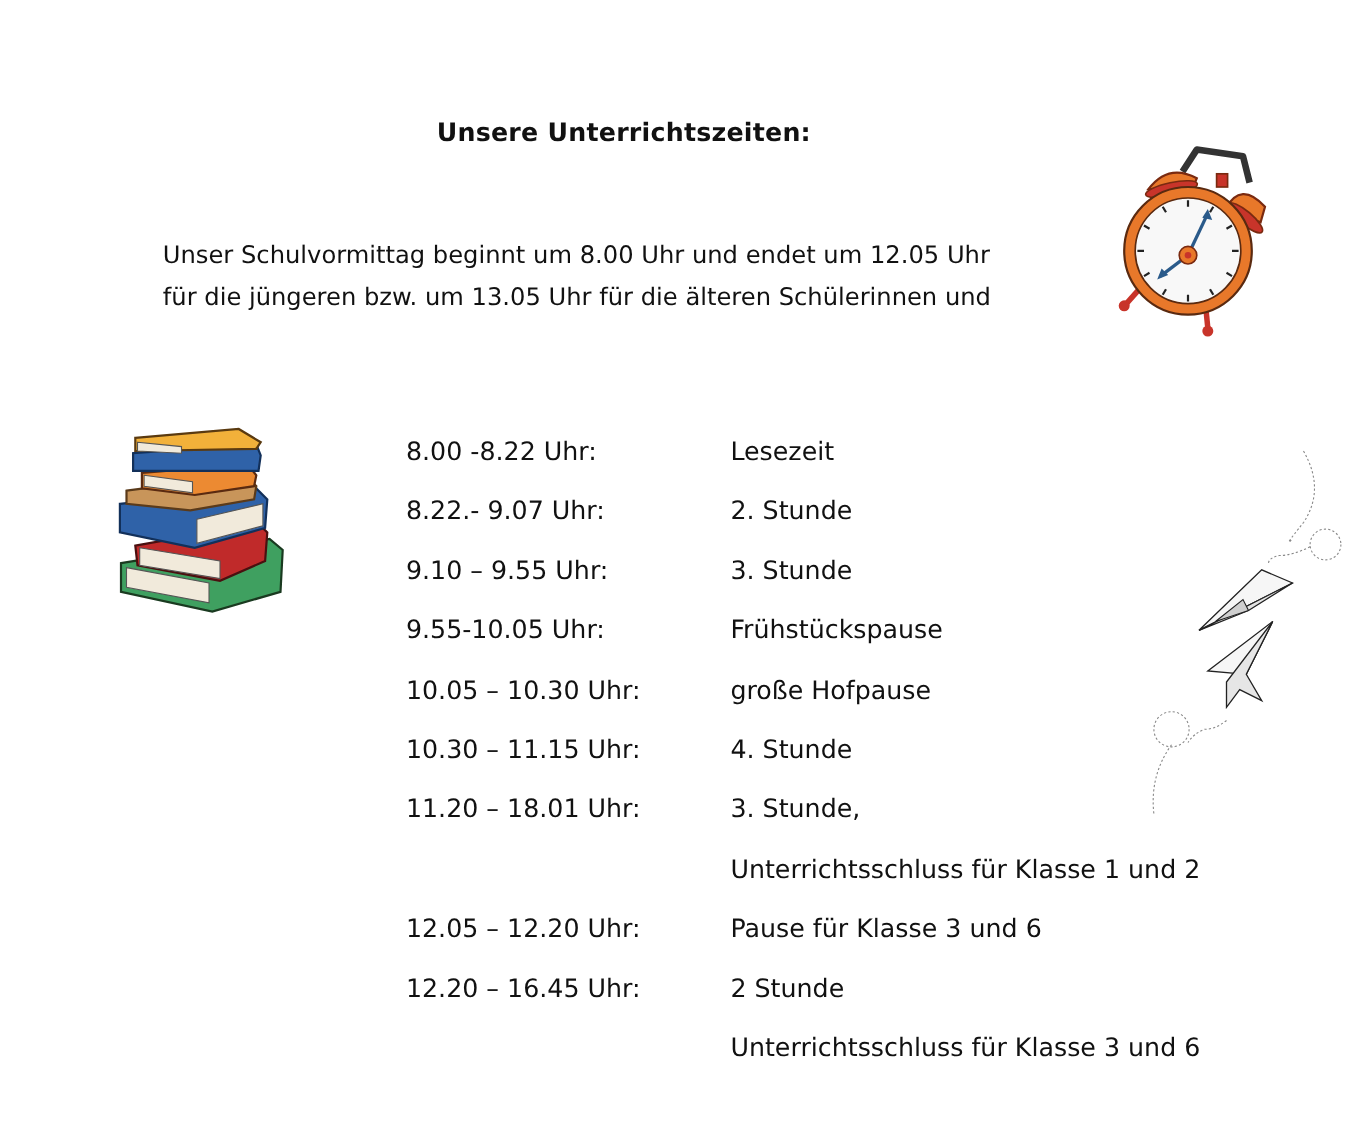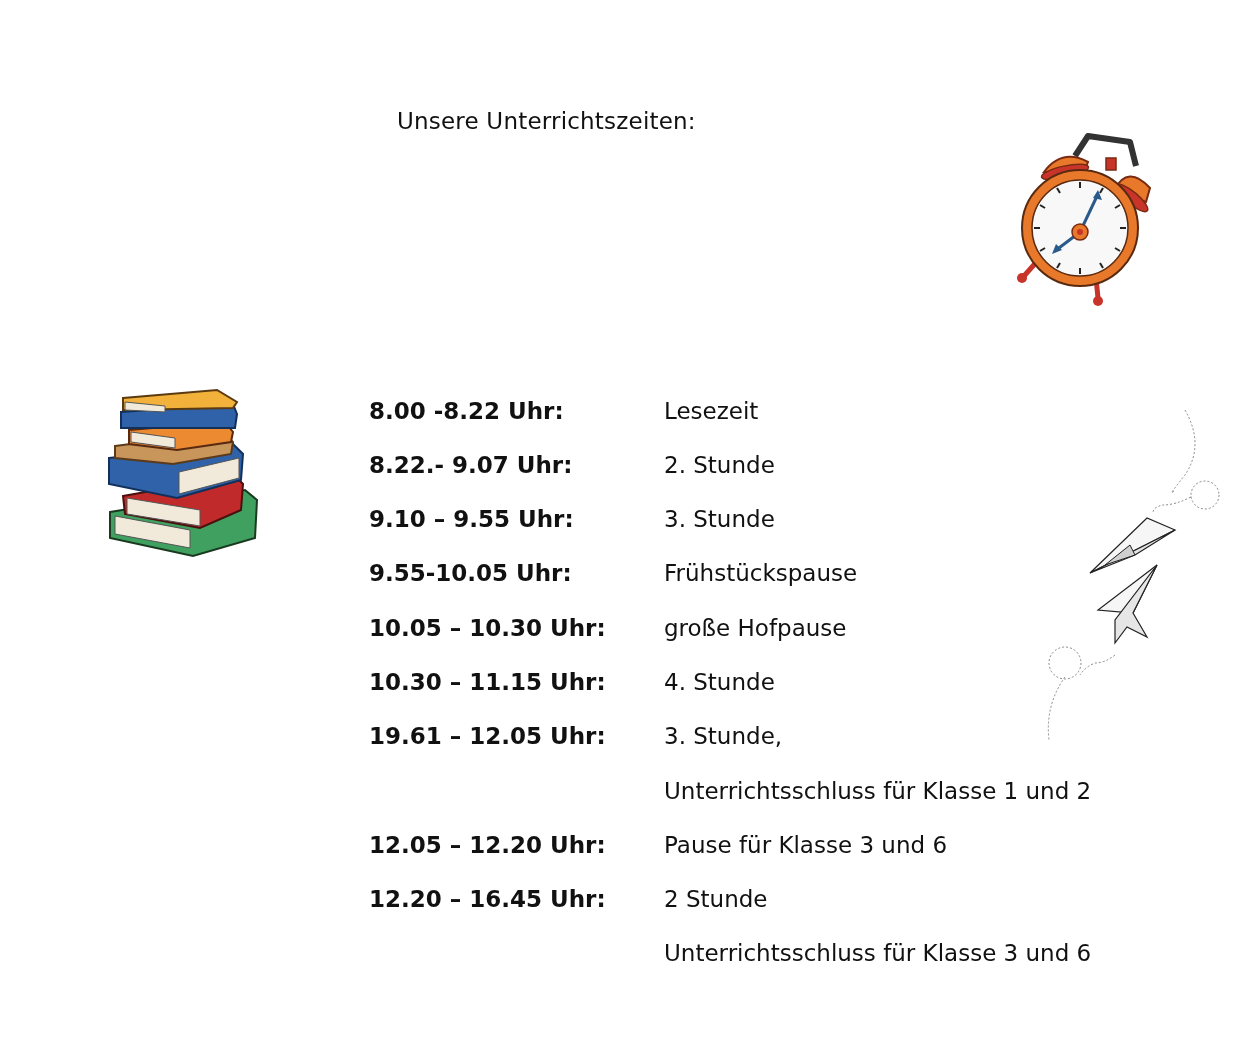--- a/index.html
+++ b/index.html
@@ -2,42 +2,44 @@
 <html><head>
   <meta charset="utf-8">
   <style>
     html, body { margin: 0; padding: 0; background: #ffffff; }
     body {
       width: 1234px; height: 1037px; position: relative; overflow: hidden;
       font-family: "DejaVu Sans", sans-serif; color: #111111;
     }
     .title {
       position: absolute; left: 397px; top: 108px;
-      font-size: 23px; font-weight: normal; letter-spacing: 0.2px; white-space: nowrap;
+      font-size: 23px; font-weight: bold; letter-spacing: 0.2px; white-space: nowrap;
     }
     .intro {
       position: absolute; left: 148px; top: 214px; width: 820px;
       font-size: 22px; line-height: 37.5px;
     }
     .intro span { display: block; white-space: nowrap; }
     .schedule { position: absolute; left: 369px; top: 398px; }
     .row {
       position: absolute; left: 0; height: 34px;
       font-size: 23px; white-space: nowrap;
     }
-    .row .time { position: absolute; left: 0; top: 0; font-weight: bold; }
+    .row .time { position: absolute; left: 0; top: 0; }
     .row .act { position: absolute; left: 295px; top: 0; }
     .clip { position: absolute; }
   </style>
 </head>
 <body>
 
 <div class="title">Unsere Unterrichtszeiten:</div>
 
 <div class="intro">
+  <span>Unser Schulvormittag beginnt um 8.00 Uhr und endet um 12.05 Uhr</span>
+  <span>für die jüngeren bzw. um 13.05 Uhr für die älteren Schülerinnen und</span>
 </div>
 
 <div class="schedule">
   <div class="row" style="top:0px">
     <span class="time">8.00 -8.22 Uhr:</span>
     <span class="act">Lesezeit</span>
   </div>
   <div class="row" style="top:54px">
     <span class="time">8.22.- 9.07 Uhr:</span>
     <span class="act">2. Stunde</span>
@@ -52,21 +54,21 @@
   </div>
   <div class="row" style="top:217px">
     <span class="time">10.05 – 10.30 Uhr:</span>
     <span class="act">große Hofpause</span>
   </div>
   <div class="row" style="top:271px">
     <span class="time">10.30 – 11.15 Uhr:</span>
     <span class="act">4. Stunde</span>
   </div>
   <div class="row" style="top:325px">
-    <span class="time">19.61 – 12.05 Uhr:</span>
+    <span class="time">11.20 – 18.01 Uhr:</span>
     <span class="act">3. Stunde,</span>
   </div>
   <div class="row" style="top:380px">
     <span class="time"></span>
     <span class="act">Unterrichtsschluss für Klasse 1 und 2</span>
   </div>
   <div class="row" style="top:434px">
     <span class="time">12.05 – 12.20 Uhr:</span>
     <span class="act">Pause für Klasse 3 und 6</span>
   </div>

